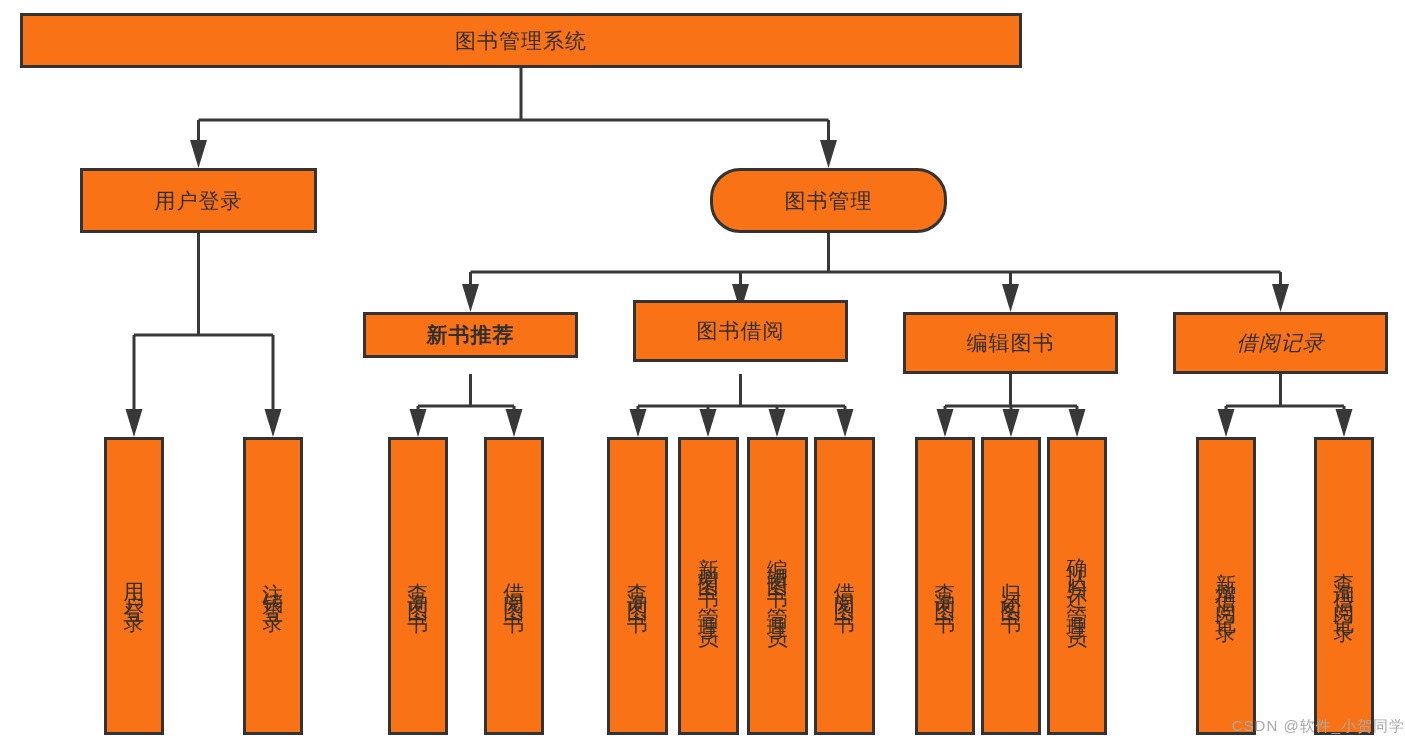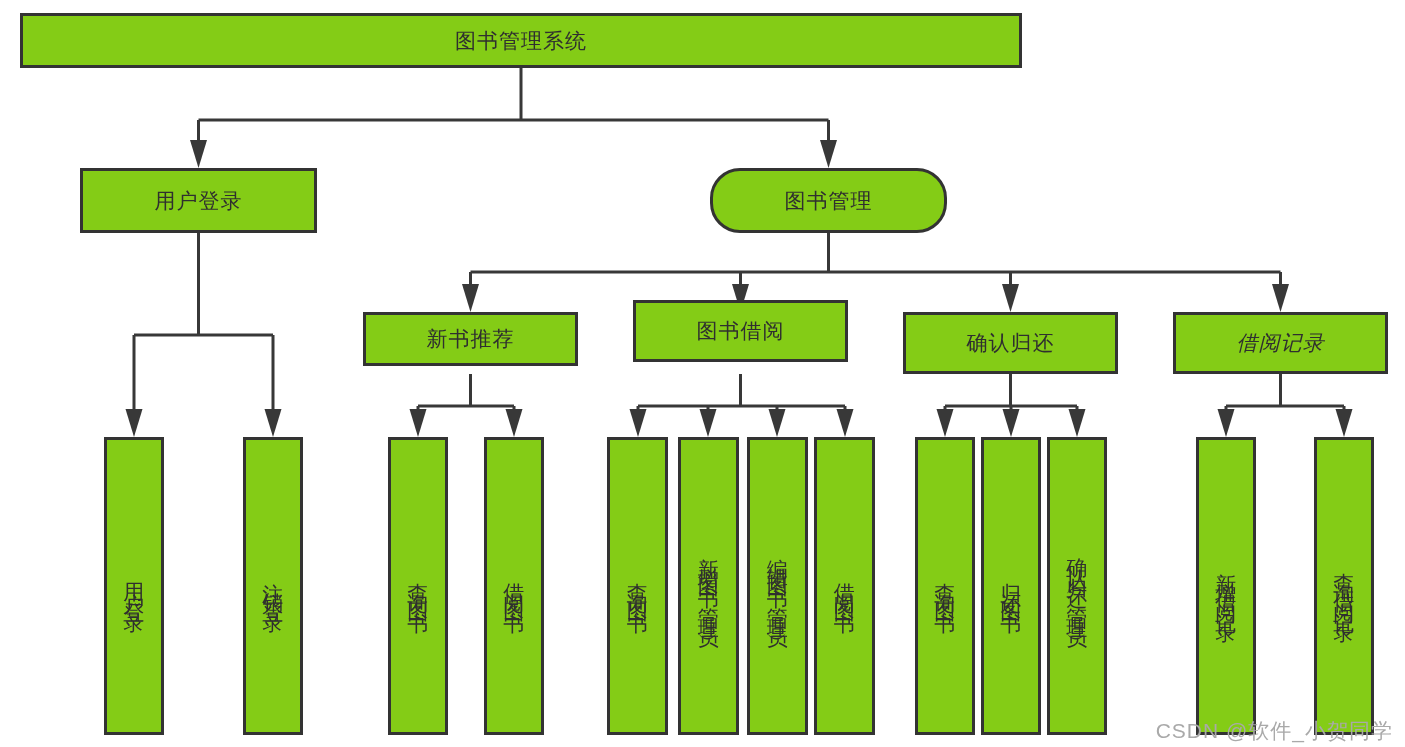--- a/index.html
+++ b/index.html
@@ -1,40 +1,40 @@
 <!DOCTYPE html>
 <html><head>
 <meta charset="utf-8">
 <style>
   html,body{margin:0;padding:0;}
   body{font-family:"Liberation Sans","DejaVu Sans",sans-serif;background:#ffffff;}
   #stage{position:relative;width:1405px;height:747px;background:#ffffff;overflow:hidden;}
   #wires{position:absolute;left:0;top:0;width:1405px;height:747px;}
   #wires path{stroke:#383838;stroke-width:3;fill:none;}
   #wires polygon{fill:#383838;stroke:none;}
-  .box{position:absolute;background:#84cc16;border:3px solid #333333;box-sizing:border-box;
+  .box{position:absolute;background:#f97316;border:3px solid #333333;box-sizing:border-box;
        display:flex;align-items:center;justify-content:center;color:#2f2f2f;}
   .h{font-size:21px;letter-spacing:1px;white-space:nowrap;}
   .v span{writing-mode:vertical-rl;text-orientation:mixed;font-size:21px;letter-spacing:10px;line-height:1.3;}
   
   .n-root{left:20px;top:13px;width:1002px;height:55px;}
   .n-login{left:80px;top:168px;width:237px;height:65px;}
   .n-mgmt{left:710px;top:168px;width:237px;height:65px;border-radius:30px;}
-  .n-nb{left:363px;top:312px;width:215px;height:54px;}
+  .n-nb{left:363px;top:312px;width:215px;height:46px;font-weight:bold;}
   .n-bb{left:633px;top:300px;width:215px;height:62px;}
   .n-cb{left:903px;top:312px;width:215px;height:62px;}
   .n-br{left:1173px;top:312px;width:215px;height:62px;font-style:italic;}
   .leaf{top:437px;height:298px;}
   .l-ul1{left:104px;width:60px;} .l-ul2{left:243px;width:60px;}
   .l-nb1{left:388px;width:60px;} .l-nb2{left:484px;width:60px;}
   .l-bb1{left:607px;width:61px;} .l-bb2{left:678px;width:61px;}
   .l-bb3{left:747px;width:61px;} .l-bb4{left:814px;width:61px;}
   .l-cb1{left:915px;width:60px;} .l-cb2{left:981px;width:60px;} .l-cb3{left:1047px;width:60px;}
   .l-br1{left:1196px;width:60px;} .l-br2{left:1314px;width:60px;}
-  .watermark{position:absolute;right:12px;top:717px;font-size:21px;color:#a9a9a9;
+  .watermark{position:absolute;right:0;top:717px;font-size:15px;color:#a9a9a9;
              letter-spacing:1px;white-space:nowrap;z-index:5;}
 </style>
 </head>
 <body>
 
 <div id="stage">
 
   <svg id="wires" viewBox="0 0 1405 747" xmlns="http://www.w3.org/2000/svg">
     <g>
       <path d="M521 68 V120 M198.5 120 H828.5 M198.5 120 V160 M828.5 120 V160"></path>
@@ -89,21 +89,21 @@
     <span>图书管理</span>
   </div>
 
   <div class="box h n-nb">
     <span>新书推荐</span>
   </div>
   <div class="box h n-bb">
     <span>图书借阅</span>
   </div>
   <div class="box h n-cb">
-    <span>确认归还</span>
+    <span>编辑图书</span>
   </div>
   <div class="box h n-br">
     <span>借阅记录</span>
   </div>
 
   <div class="box v leaf l-ul1">
     <span>用户登录</span>
   </div>
   <div class="box v leaf l-ul2">
     <span>注销登录</span>

